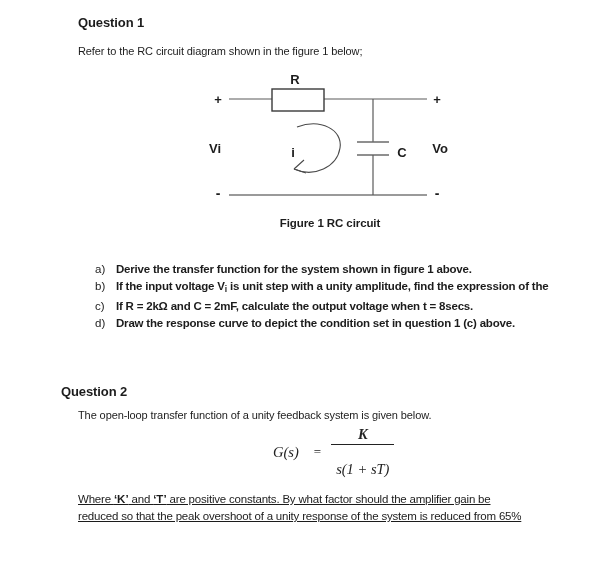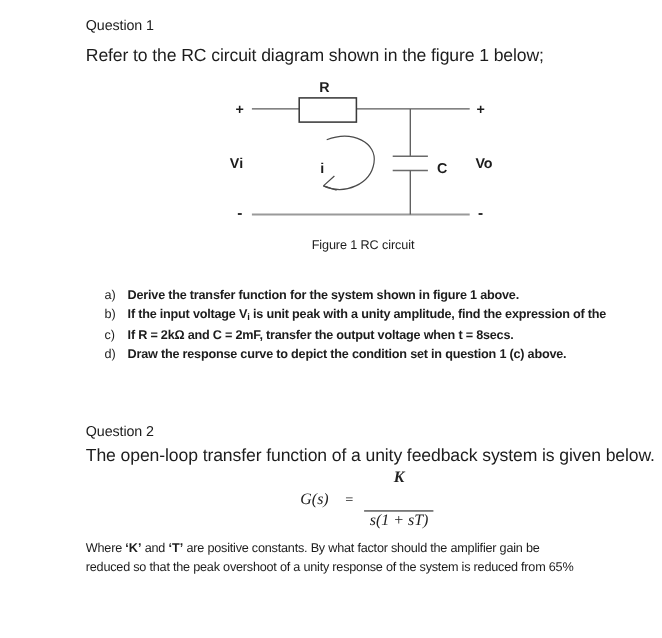--- a/index.html
+++ b/index.html
@@ -2,49 +2,49 @@
 <html><head>
 <meta charset="utf-8">
 <style>
   html, body { margin:0; padding:0; background:#ffffff; }
   .page {
     position:relative; width:602px; height:580px; background:#ffffff;
     font-family:"Liberation Sans","DejaVu Sans",sans-serif;
     color:#1c1c1c; overflow:hidden;
   }
   .abs { position:absolute; }
-  .qtitle { font-size:13px; font-weight:normal; margin:0; letter-spacing:-0.1px; }
-  .body-text { font-size:16px; letter-spacing:-0.1px; line-height:16px; }
+  .qtitle { font-size:13px; font-weight:bold; margin:0; letter-spacing:-0.1px; }
+  .body-text { font-size:11px; letter-spacing:-0.1px; line-height:16px; }
   
   .qlist { position:absolute; left:95px; top:261px; width:500px; }
   .qrow { display:flex; }
   .qlabel { width:21px; flex:0 0 21px; font-size:11.5px; line-height:17px; }
   .qtext { font-size:11.5px; line-height:17px; letter-spacing:-0.2px; }
   .qtext .line { white-space:nowrap;font-weight:bold; }
   sub.vsub { font-size:8.5px; vertical-align:-2px; letter-spacing:0; }
   
   .figure-caption {
     position:absolute; left:193px; top:217px; width:274px;
-    text-align:center; font-size:11.5px; font-weight:normal; letter-spacing:-0.1px;
+    text-align:center; font-size:11.5px; font-weight:bold; letter-spacing:-0.1px;
   }
   svg text { font-family:"Liberation Sans","DejaVu Sans",sans-serif; font-weight:bold; fill:#1c1c1c; }
   
   .formula {
     position:absolute; left:273px; top:427px;
     display:flex; align-items:center;
     font-family:"Liberation Serif","DejaVu Serif",serif;
     font-style:italic; font-size:14.5px; color:#222;
   }
   .formula .eq { margin:0 10px 0 15px; font-style:normal; font-size:13px; }
   .frac { display:inline-flex; flex-direction:column; align-items:center; line-height:1.1; }
   .frac .num { font-weight:bold; padding:0 4px 1px 4px; }
-  .frac .den { border-top:1.2px solid #222; padding:1px 5px 0 5px;margin-top:20px; }
+  .frac .den { border-top:1.2px solid #222; padding:17px 5px 0 5px; }
   
   .closing { position:absolute; left:78px; top:491px; font-size:11.5px; line-height:17px; letter-spacing:-0.2px; }
-  .closing .line { white-space:nowrap; }
+  .closing .line { white-space:nowrap;text-decoration:underline; }
   .bq { font-weight:bold; letter-spacing:0; }
 </style>
 </head>
 <body>
 
 <div class="page">
 
   <h2 class="qtitle abs" style="left:78px; top:15px;">Question 1</h2>
 
   <div class="body-text abs" style="left:78px; top:43px;">Refer to the RC circuit diagram shown in the figure 1 below;</div>
@@ -79,34 +79,34 @@
   <div class="figure-caption">Figure 1 RC circuit</div>
 
   <div class="qlist">
     <div class="qrow">
       <span class="qlabel">a)</span>
       <span class="qtext"><span class="line">Derive the transfer function for the system shown in figure 1 above.</span></span>
     </div>
     <div class="qrow">
       <span class="qlabel">b)</span>
       <span class="qtext">
-        <span class="line"><span>If the input voltage V</span><sub class="vsub">i</sub><span> is unit peak with a unity amplitude, find the expression of the</span></span><br>
+        <span class="line"><span>If the input voltage V</span><sub class="vsub">i</sub><span> is unit step with a unity amplitude, find the expression of the</span></span><br>
       </span>
     </div>
     <div class="qrow">
       <span class="qlabel">c)</span>
-      <span class="qtext"><span class="line">If R = 2kΩ and C = 2mF, transfer the output voltage when t = 8secs.</span></span>
+      <span class="qtext"><span class="line">If R = 2kΩ and C = 2mF, calculate the output voltage when t = 8secs.</span></span>
     </div>
     <div class="qrow">
       <span class="qlabel">d)</span>
       <span class="qtext"><span class="line">Draw the response curve to depict the condition set in question 1 (c) above.</span></span>
     </div>
   </div>
 
-  <h2 class="qtitle abs" style="left:78px; top:384px;">Question 2</h2>
+  <h2 class="qtitle abs" style="left:61px; top:384px;">Question 2</h2>
 
   <div class="body-text abs" style="left:78px; top:407px;">The open-loop transfer function of a unity feedback system is given below.</div>
 
   <div class="formula">
     <span>G(s)</span>
     <span class="eq">=</span>
     <span class="frac">
       <span class="num">K</span>
       <span class="den">s(1 + sT)</span>
     </span>

